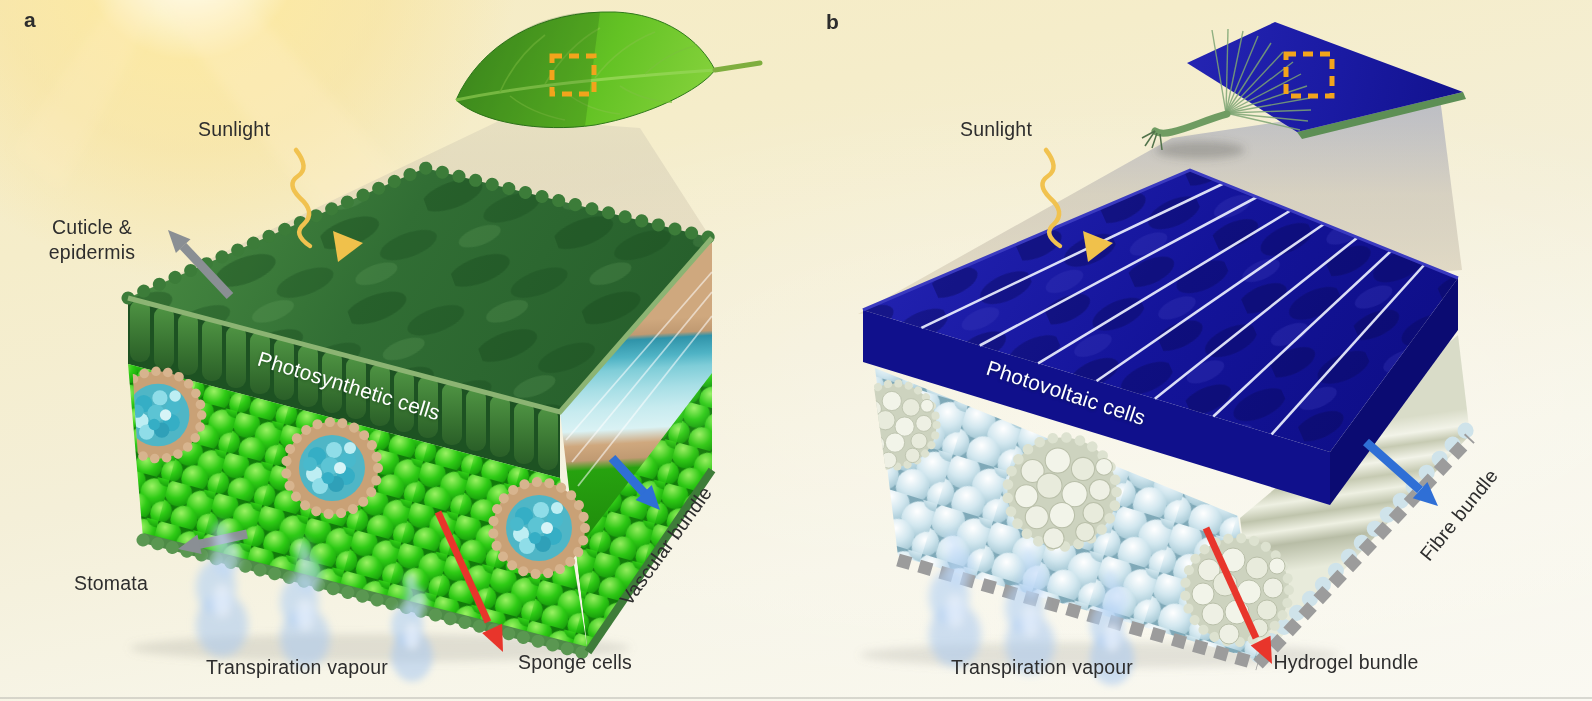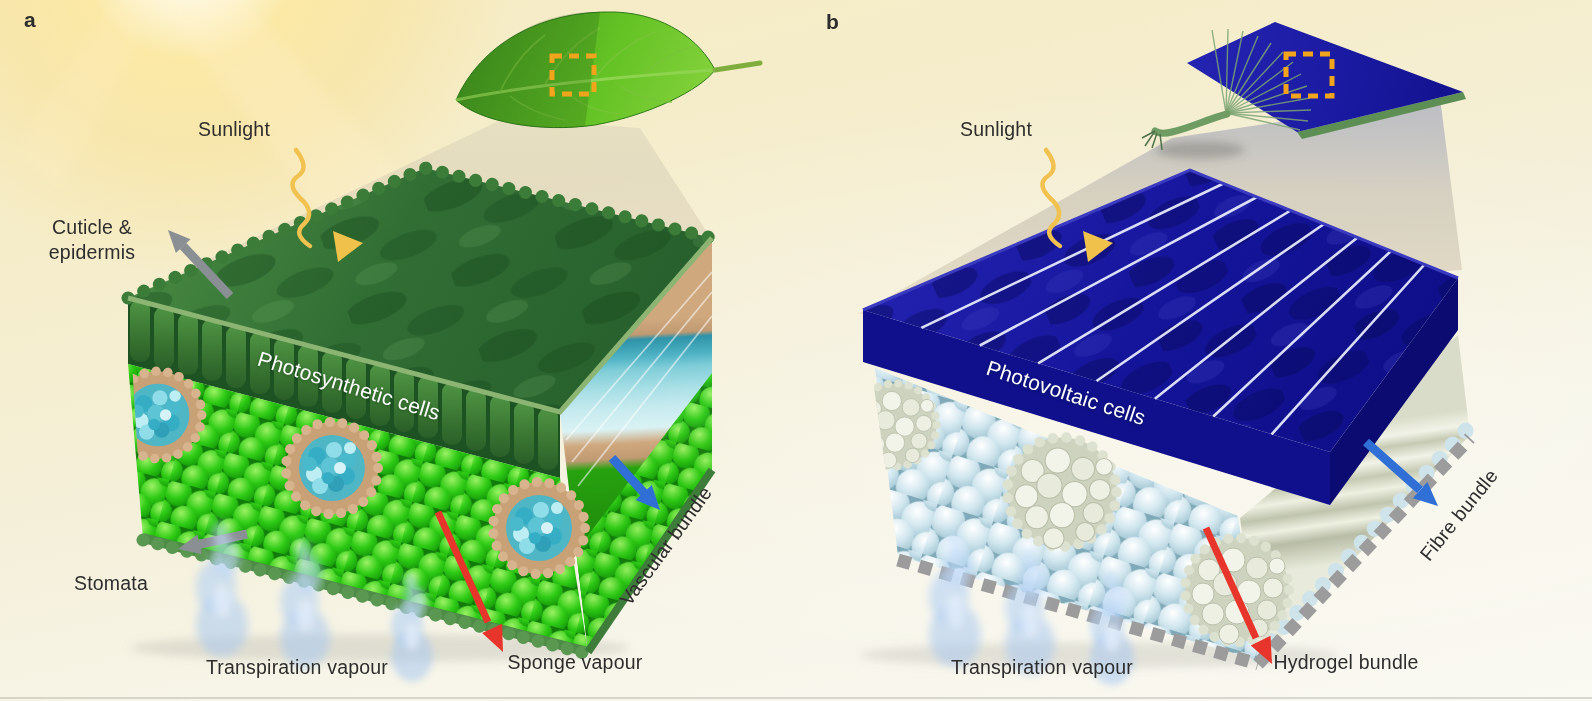--- a/index.html
+++ b/index.html
@@ -389,21 +389,21 @@
   <div>Cuticle &amp;</div>
   <div>epidermis</div>
 </div>
 
 <div class="lbl white rot-photo-a" style="left:349px; top:386px;">Photosynthetic cells</div>
 
 <div class="lbl" style="left:111px; top:547px;margin-top:36px;">Stomata</div>
 
 <div class="lbl" style="left:297px; top:667px;">Transpiration vapour</div>
 
-<div class="lbl" style="left:575px; top:662px;">Sponge vapour</div>
+<div class="lbl" style="left:575px; top:662px;">Sponge cells</div>
 
 <div class="lbl rot-vasc" style="left:666px; top:546px;">Vascular bundle</div>
 
 <div class="lbl letter" style="left:826px; top:10px;">b</div>
 
 <div class="lbl" style="left:996px; top:129px;">Sunlight</div>
 
 <div class="lbl white rot-photo-b" style="left:1066px; top:393px;">Photovoltaic cells</div>
 
 <div class="lbl" style="left:1042px; top:667px;">Transpiration vapour</div>

